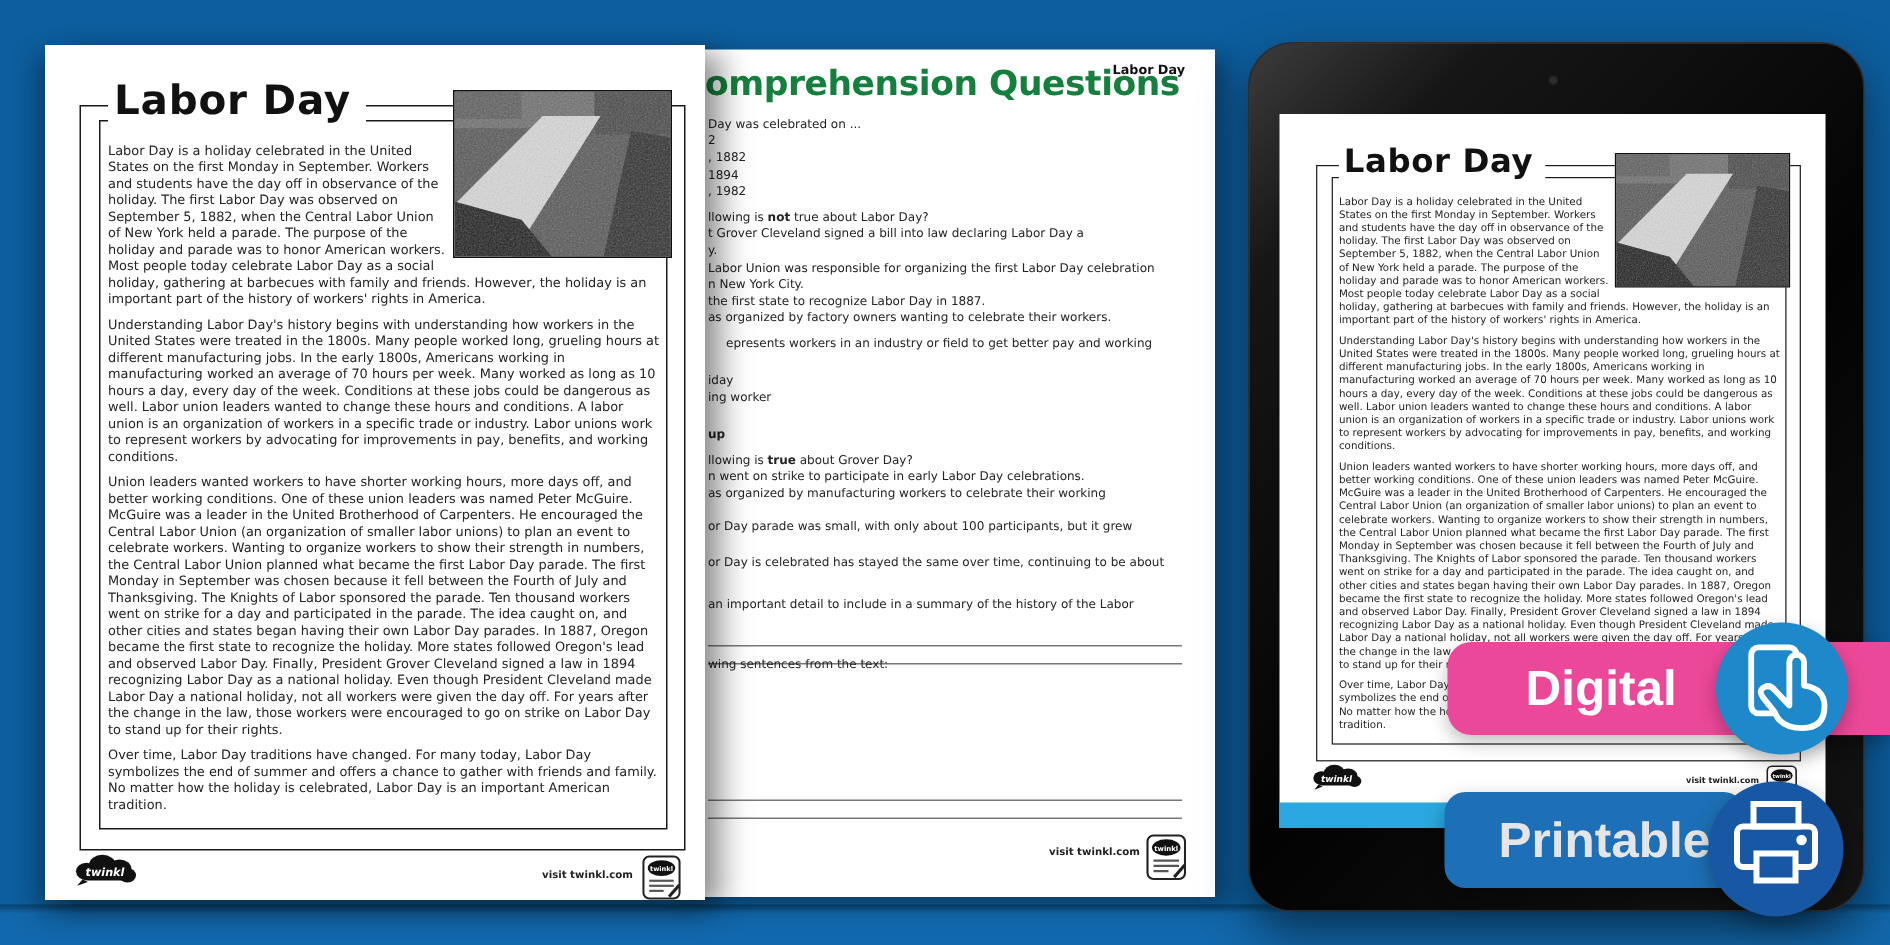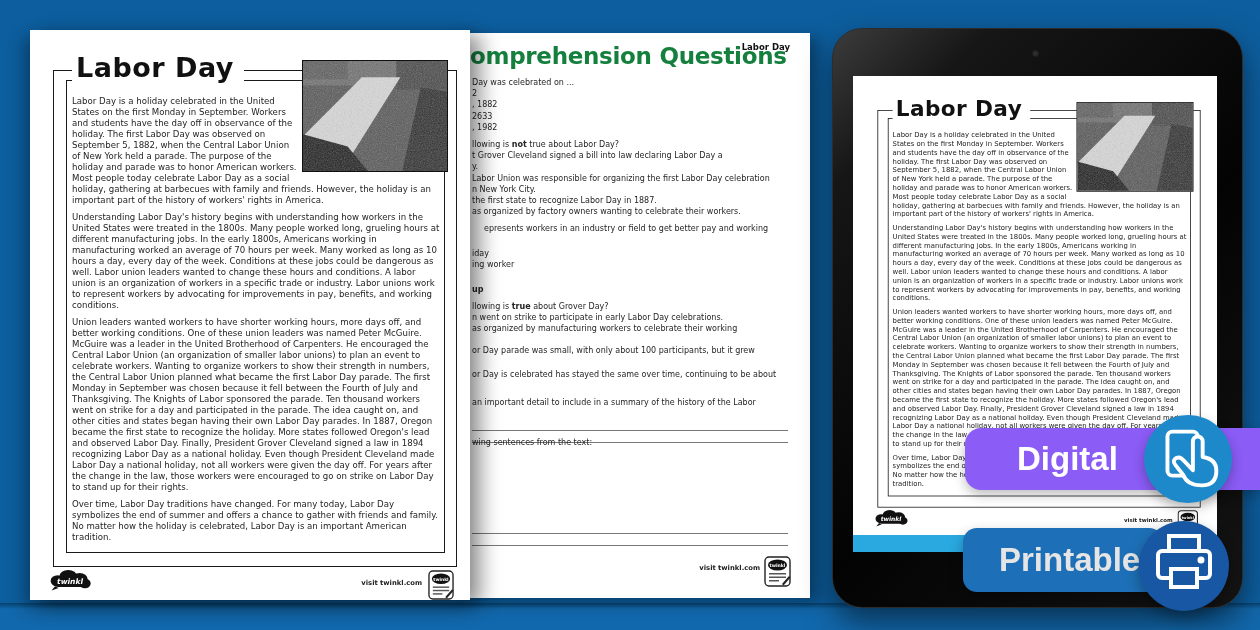--- a/index.html
+++ b/index.html
@@ -56,21 +56,21 @@
     background:linear-gradient(135deg,#3c3c3c 0%,#161616 16%,#030303 55%,#141414 100%);
     box-shadow:0 14px 30px rgba(0,0,0,.5);border:1px solid #2c2c2c;box-sizing:border-box;}
   #tablet-camera{left:199px;top:21px;width:7px;height:7px;border-radius:50%;
     background:#2e2e2e;box-shadow:inset 0 0 2px #000;}
   #tablet-screen{left:20px;top:47px;width:364px;height:476px;background:#fff;overflow:hidden;}
   #tablet-screen .mini{position:absolute;left:6px;top:2px;width:440px;height:570px;
     transform:scale(0.8);transform-origin:0 0;}
   #screen-strip{left:0;bottom:0;width:364px;height:17px;background:#29a9e0;z-index:6;}
 
   
-  #digital-band{left:965px;top:428px;width:295px;height:62px;background:#8b5cf6;
+  #digital-band{left:965px;top:428px;width:295px;height:62px;background:#ec4899;
     border-radius:16px 0 0 16px;z-index:5;box-shadow:0 5px 12px rgba(0,0,0,.25);}
   #digital-band .badge-label{display:block;padding-left:52px;line-height:62px;
     color:#fff;font-size:33px;font-weight:700;font-family:"Liberation Sans",sans-serif;}
   #digital-circle{left:1144px;top:415px;width:88px;height:88px;border-radius:50%;
     background:#1d89cb;z-index:6;box-shadow:0 5px 12px rgba(0,0,0,.28);}
   #printable-rect{left:963px;top:528px;width:200px;height:64px;background:#1d70b7;
     border-radius:14px;z-index:5;box-shadow:0 6px 14px rgba(0,0,0,.32);}
   #printable-rect .badge-label{display:block;padding-left:36px;line-height:64px;
     color:#e5e5e5;font-size:33px;font-weight:700;font-family:"Liberation Sans",sans-serif;}
   #printable-circle{left:1139px;top:521px;width:90px;height:90px;border-radius:50%;
@@ -82,21 +82,21 @@
 
 <div class="abs" id="bottom-strip"></div>
 
 <div class="abs" id="questions-page">
   <div class="qtitle">omprehension Questions</div>
   <div class="corner-label">Labor Day</div>
 
   <div class="qblock multi" style="top:44px;">Day was celebrated on ...
 2
 , 1882
-2633
+1894
 , 1982</div>
 
   <div class="qblock" style="top:106px;"><span class="multi"><span>llowing is </span><span class="qbold">not</span><span> true about Labor Day?</span><br><span class="multi">t Grover Cleveland signed a bill into law declaring Labor Day a
 y.
 Labor Union was responsible for organizing the first Labor Day celebration
 n New York City.
 the first state to recognize Labor Day in 1887.
 as organized by factory owners wanting to celebrate their workers.</span></span></div>
 
   <div class="qblock multi" style="top:190px;margin-left:12px;">epresents workers in an industry or field to get better pay and working</div>

